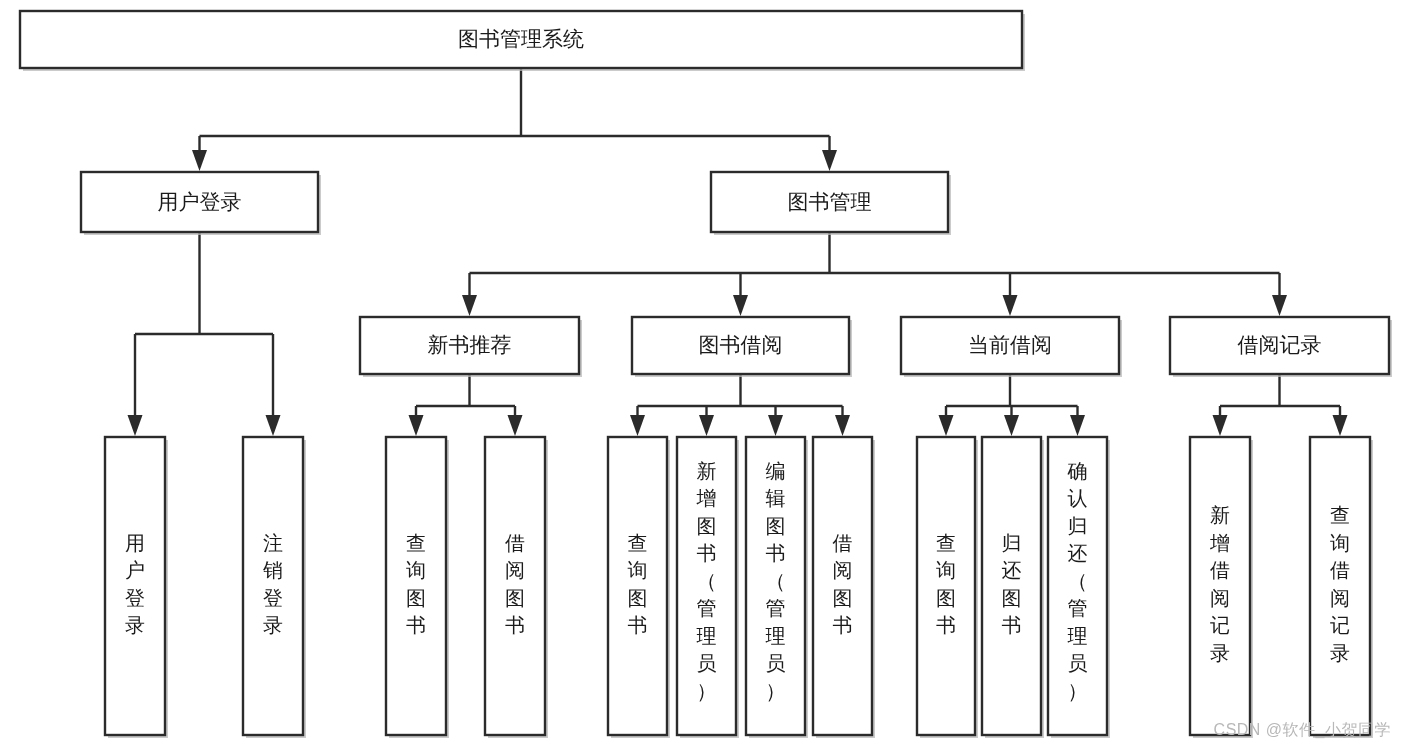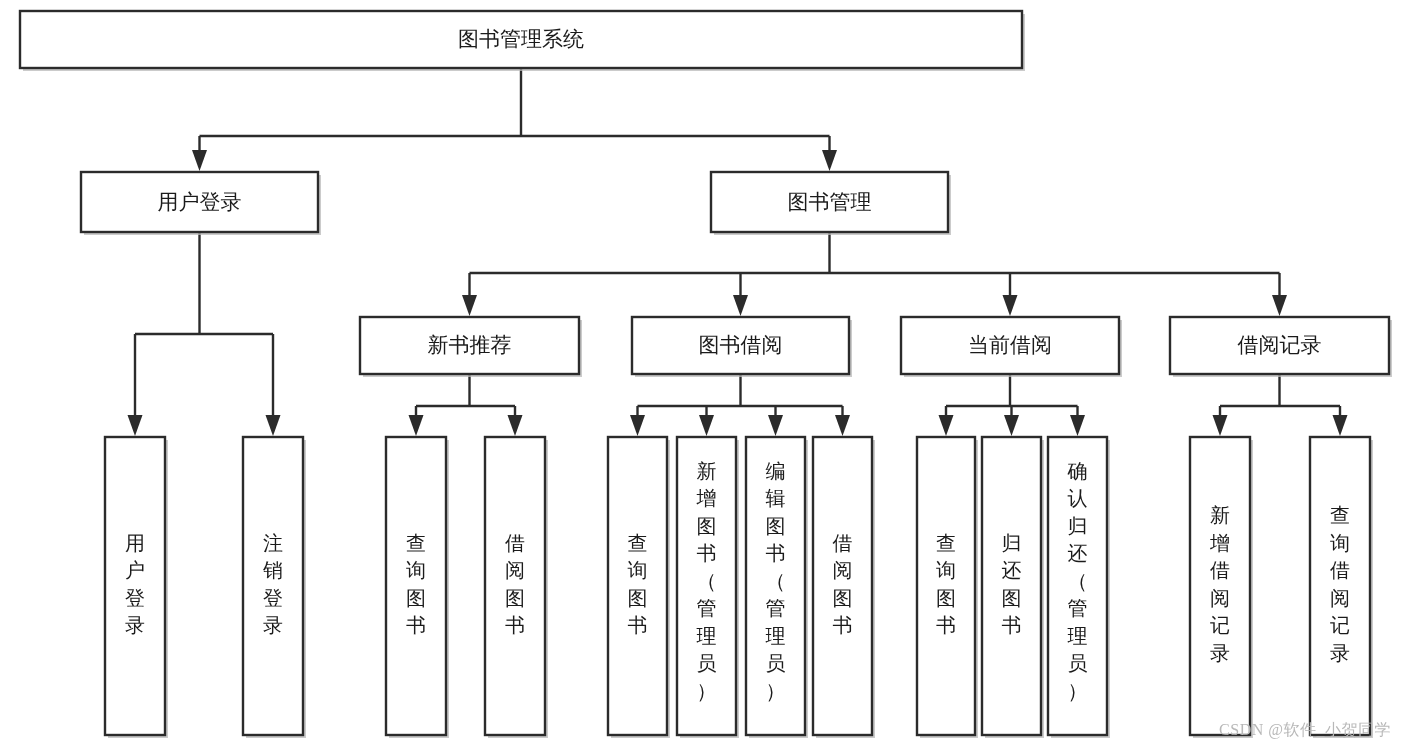--- a/index.html
+++ b/index.html
@@ -36,21 +36,21 @@
     text-anchor:middle;
     dominant-baseline:middle;
   }
   .node-label.vertical{
     font-size:20px;
     text-anchor:middle;
   }
   .watermark{
     position:absolute;
     right:14px;bottom:6px;
-    font-family:Liberation Serif, serif;
+    font-family:Liberation Sans, sans-serif;
     font-size:16px;
     color:#b8b8b8;
     letter-spacing:.5px;
     white-space:nowrap;
     user-select:none;
   }
 </style>
 </head>
 <body>
 

